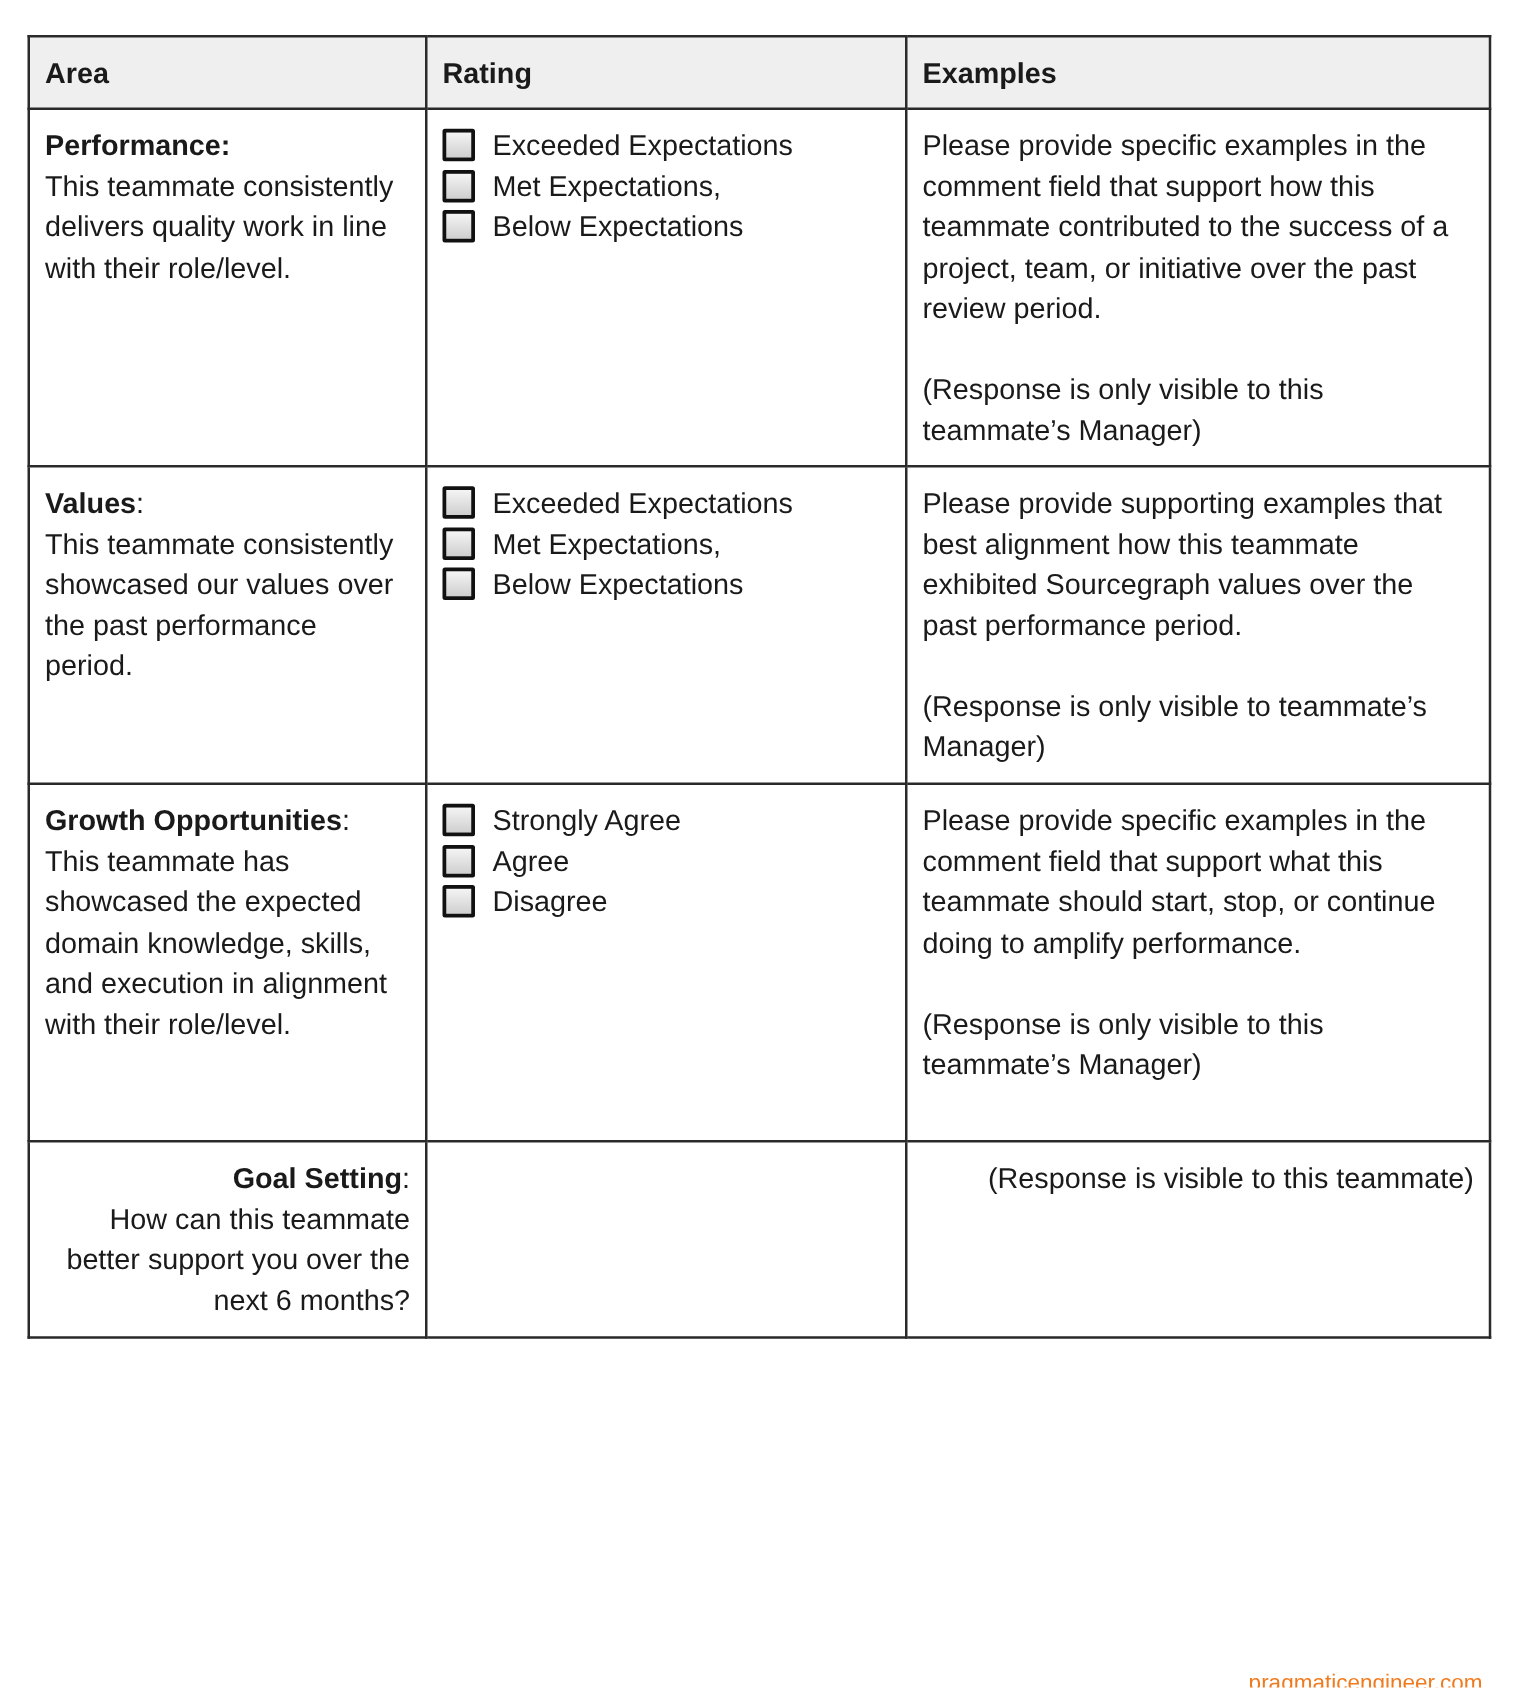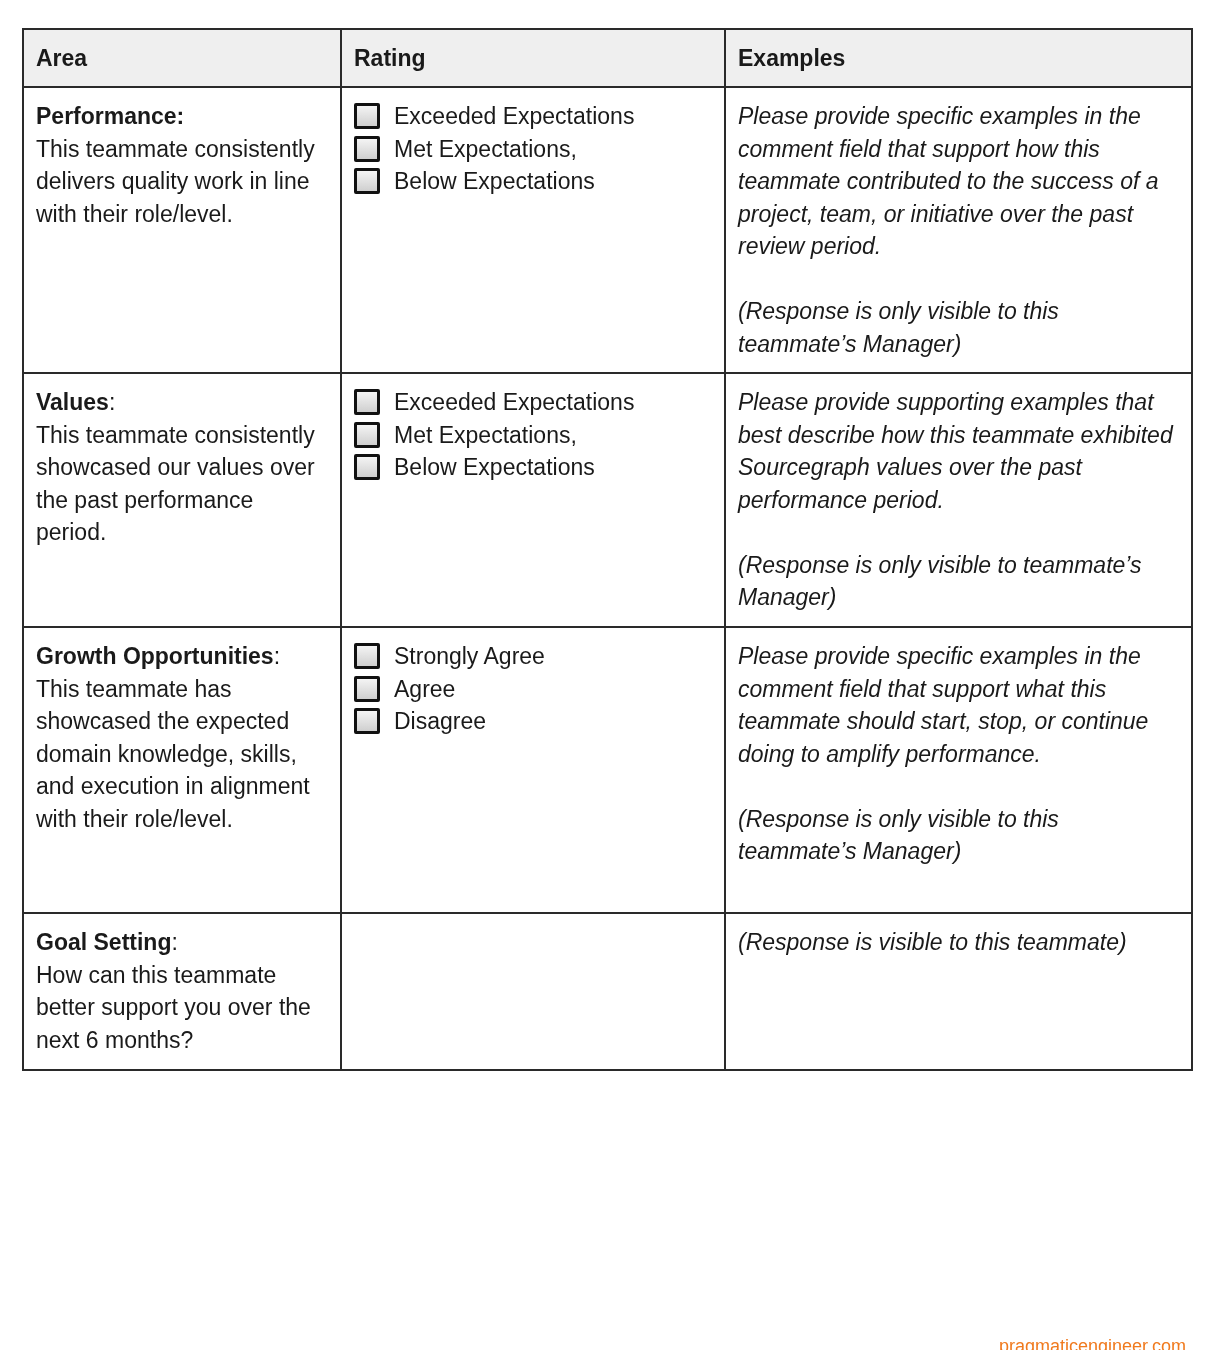--- a/index.html
+++ b/index.html
@@ -39,25 +39,25 @@
       display: flex; align-items: center; height: 32.5px;
     }
     .cb {
       width: 20px; height: 20px;
       border: 3px solid #111;
       border-radius: 2px;
       background: linear-gradient(#f4f4f4, #cfcfcf);
       margin-right: 14px; flex: 0 0 auto;
       box-sizing: content-box;
     }
-    .ex { font-style: italic; white-space: pre-line; }
+    .ex { white-space: pre-line; }
     tr.r1 td { height: 262px; border-radius: 11px; }
     tr.r2 td { height: 230px; margin-top: 29px; }
     tr.r3 td { height: 262px; }
-    tr.r4 td { height: 133px; }
+    tr.r4 td { height: 133px; text-align: right; }
     tr.r5 td { height: 197px; }
     .footer {
       position: absolute; right: 36px; top: 1336px;
       color: #f07a1e; font-size: 18px;
     }
   </style>
 </head>
 <body>
 
 <table class="review">
@@ -111,21 +111,21 @@
           </div>
         <div class="opt">
             <span class="cb"></span>
             <span>Met Expectations,</span>
           </div>
         <div class="opt">
             <span class="cb"></span>
             <span>Below Expectations</span>
           </div>
       </td>
-      <td class="ex">Please provide supporting examples that best describe how this teammate exhibited Sourcegraph values over the past performance period.
+      <td class="ex">Please provide supporting examples that best alignment how this teammate exhibited Sourcegraph values over the past performance period.
 
 (Response is only visible to teammate’s Manager)</td>
     </tr>
 
     <tr class="r3">
       <td>
         <span class="area-title">Growth Opportunities</span><span class="area-colon">:</span>
         <span class="area-desc">This teammate has showcased the expected domain knowledge, skills, and execution in alignment with their role/level.</span>
       </td>
       <td>

